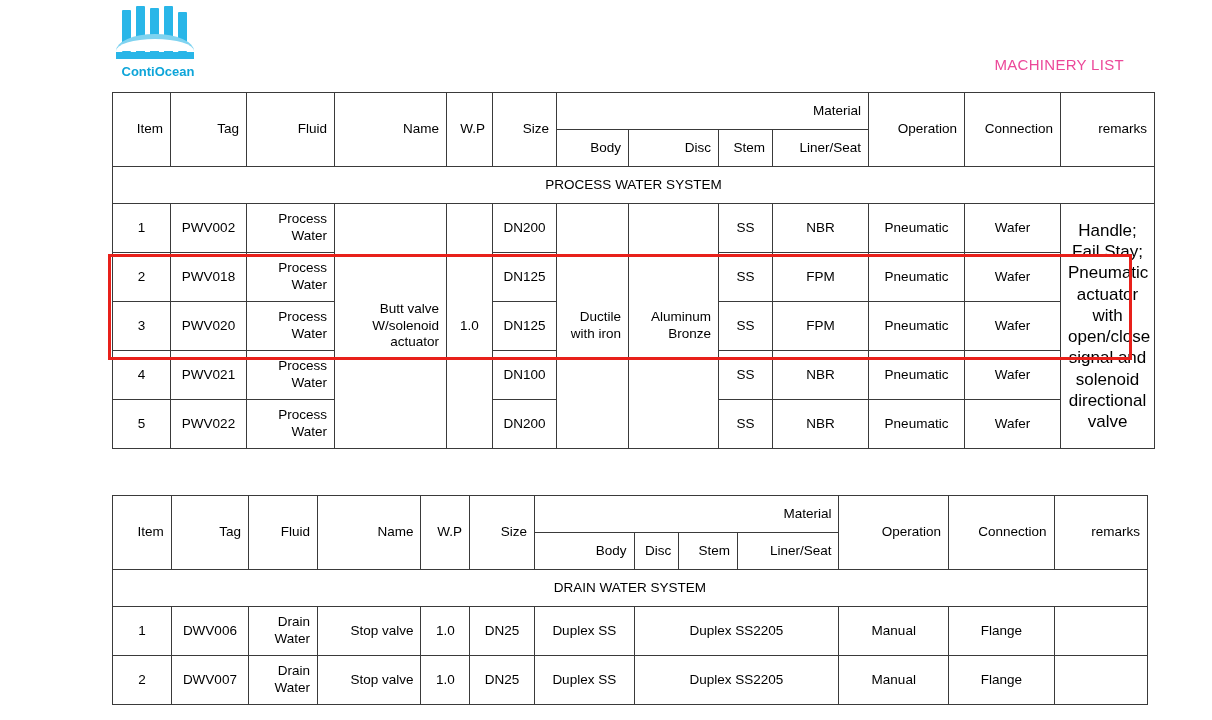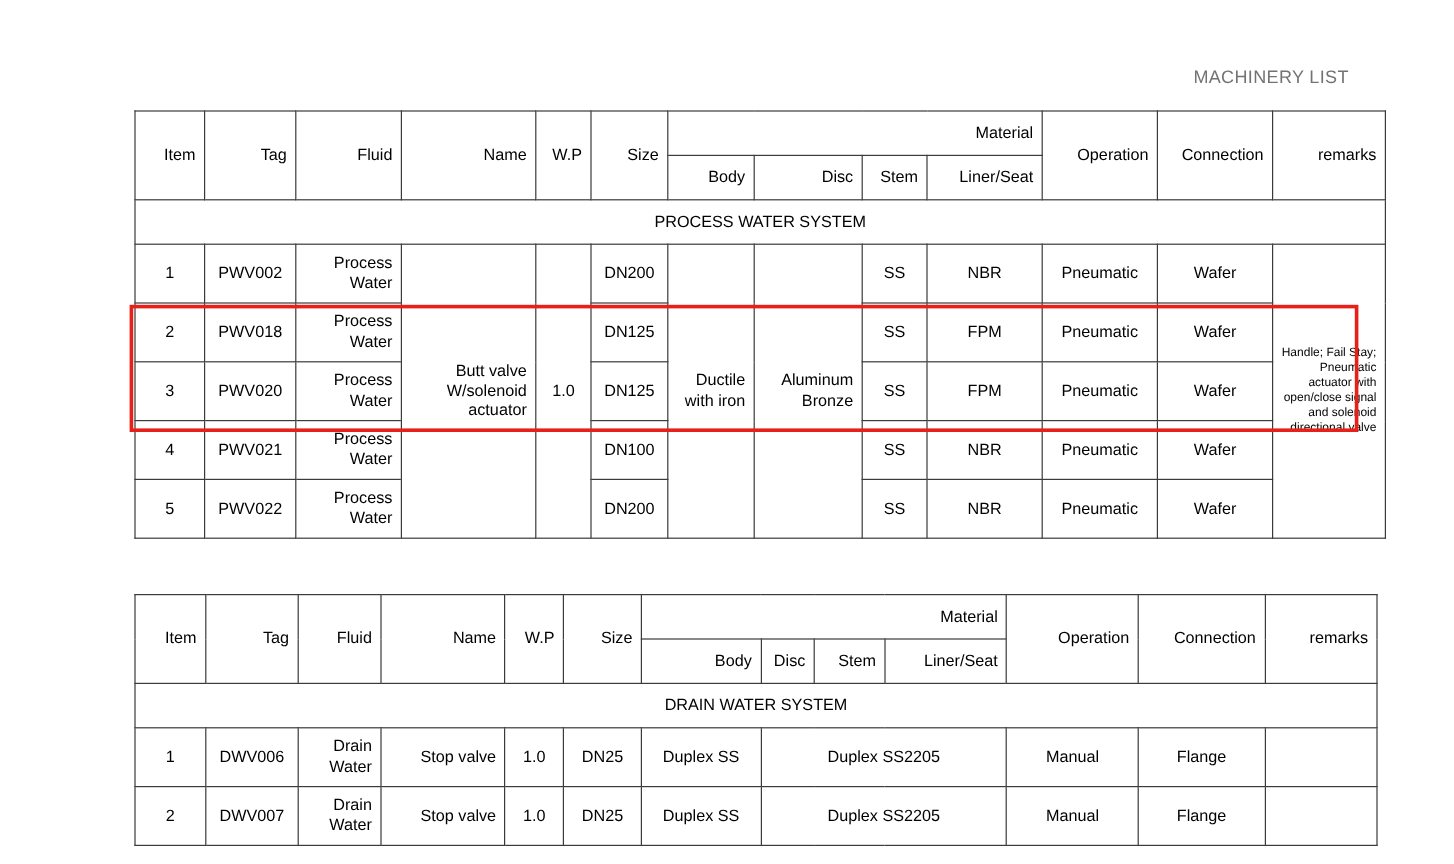--- a/index.html
+++ b/index.html
@@ -71,21 +71,21 @@
     font-size: 13px;
     font-weight: bold;
     color: #0ea5d9;
     letter-spacing: 0px;
   }
   .doc-title {
     position: absolute;
     right: 88px;
     top: 56px;
     font-size: 15px;
-    color: #737373;
+    color: #ec4899;
     letter-spacing: 0.3px;
   }
 
   
   .table-wrap {
     margin-left: 112px;
     width: 1036px;
   }
   .table-wrap.second { margin-top: 46px; }
 
@@ -139,43 +139,55 @@
   .t2 .w-stem { width: 58px; }
   .t2 .w-liner { width: 100px; }
   .t2 .w-oper { width: 108px; }
   .t2 .w-conn { width: 104px; }
   .t2 .w-rem { width: 92px; }
 
   
   .vmid { vertical-align: middle; }
 
   .remarks-cell {
-    font-size: 10px;
+    font-size: 17px;
     line-height: 1.55;
     vertical-align: top;
-    text-align: right;
+    text-align: center;
     padding-top: 6px;
   }
 
   
   .highlight-box {
     position: absolute;
     left: 108px;
     top: 254px;
     width: 1024px;
     height: 106px;
     border: 3px solid #e8201a;
     pointer-events: none;
     box-sizing: border-box;
   }
 </style>
 </head>
 <body>
 
 <div class="header">
+  <div class="logo">
+    <div class="logo-mark">
+      <div class="logo-bar b1"></div>
+      <div class="logo-bar b2"></div>
+      <div class="logo-bar b3"></div>
+      <div class="logo-bar b4"></div>
+      <div class="logo-bar b5"></div>
+      <div class="logo-wave"></div>
+      <div class="logo-base"></div>
+    </div>
+    <div class="logo-text">ContiOcean</div>
+  </div>
   <div class="doc-title">MACHINERY LIST</div>
 </div>
 
 <div class="table-wrap first">
 <table class="ml t1">
   <colgroup>
     <col class="w-item">
         <col class="w-tag">
         <col class="w-fluid">
         <col class="w-name">

